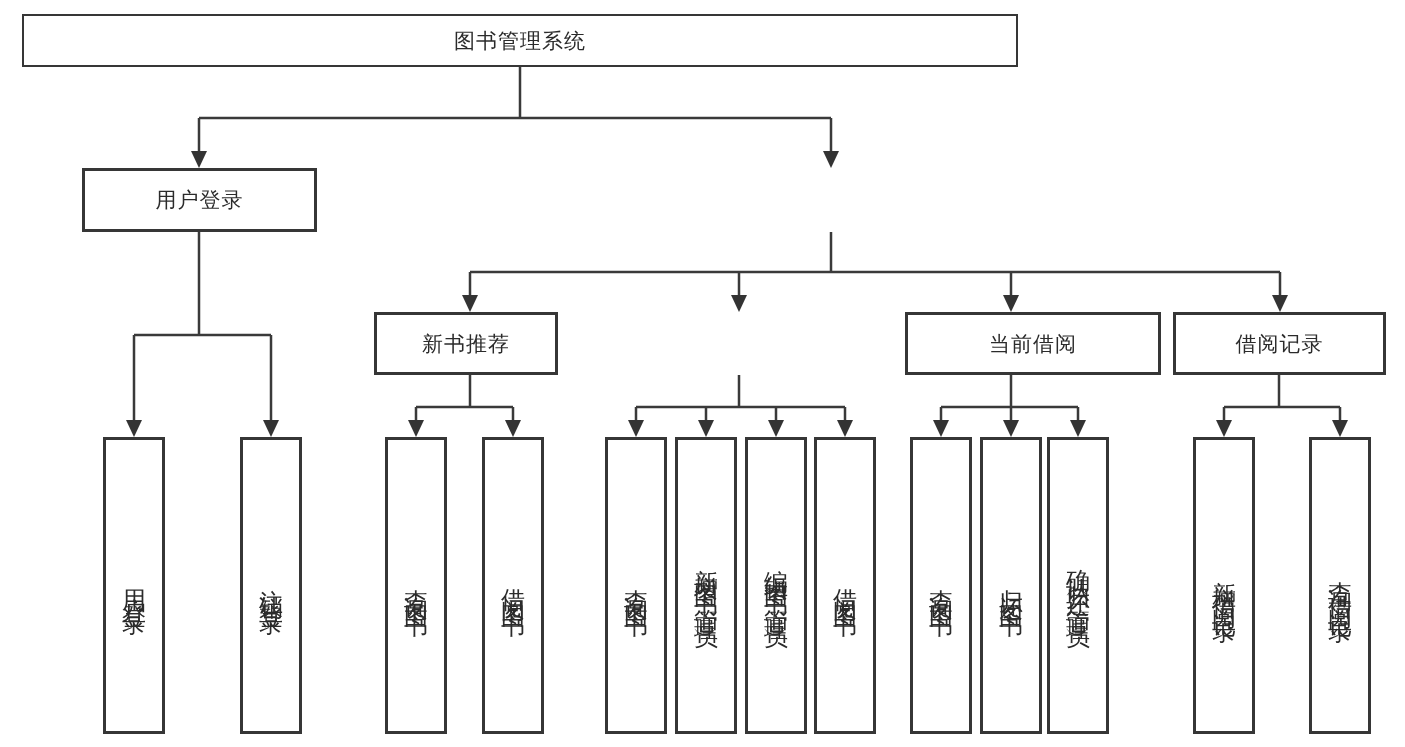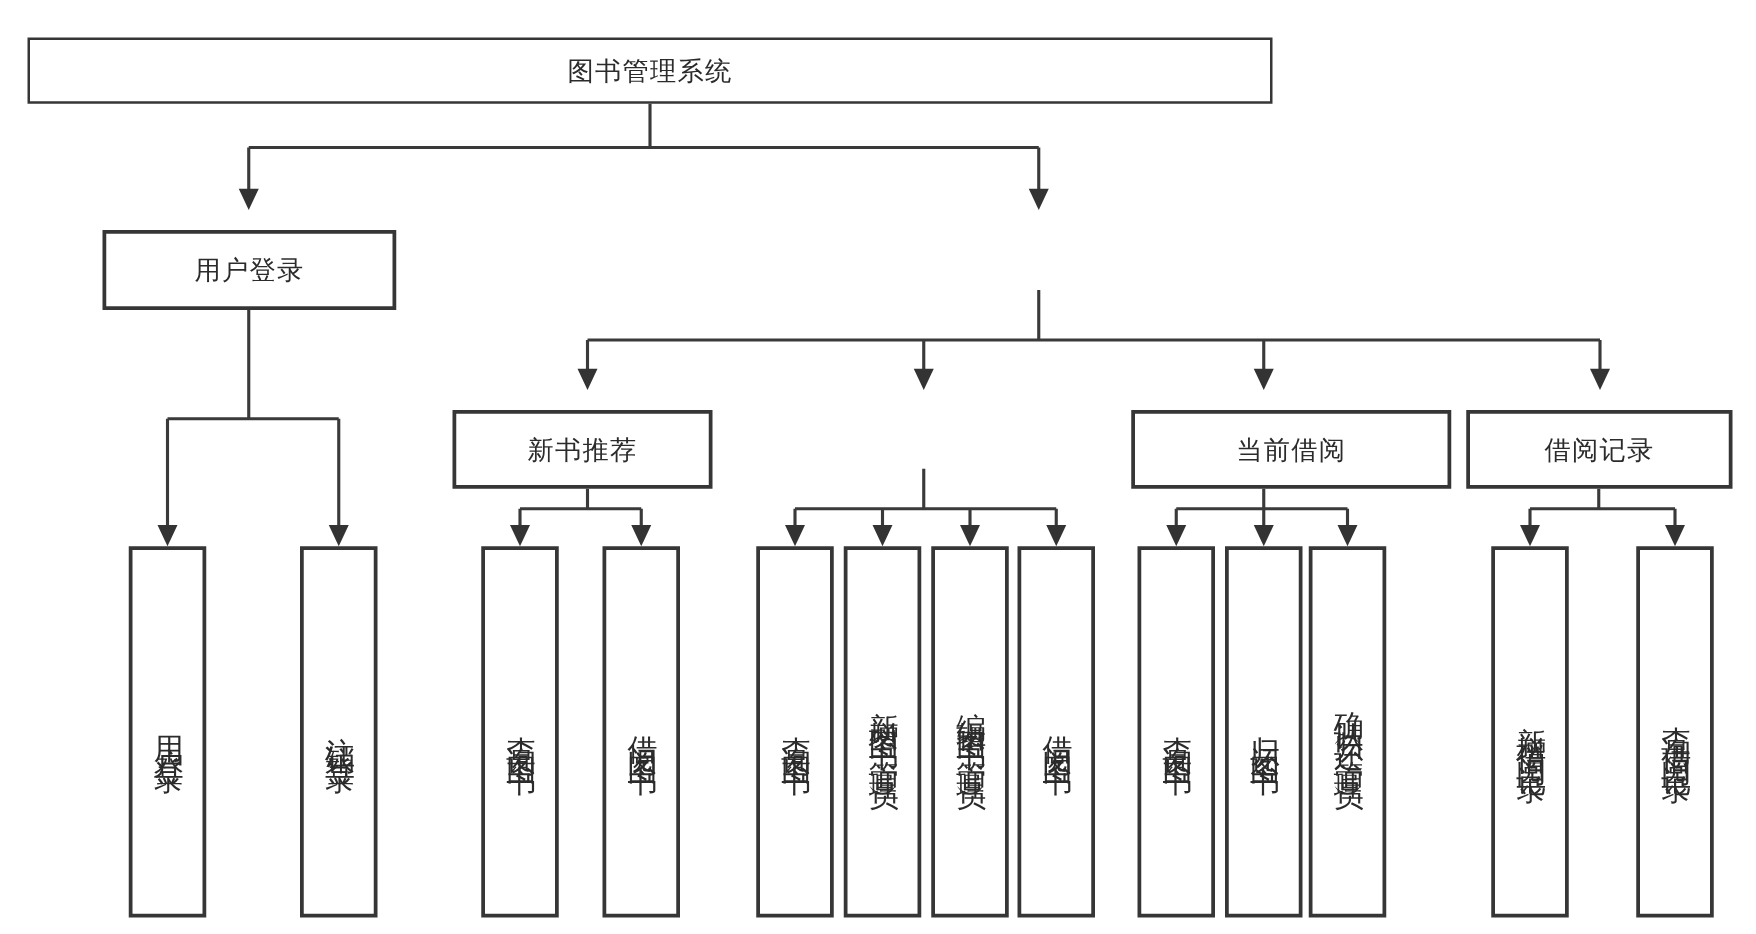--- a/index.html
+++ b/index.html
@@ -15,21 +15,21 @@
   #connectors .ah{fill:#333333;stroke:none;}
   .node{
     position:absolute;
     box-sizing:border-box;
     background:#ffffff;
     border:3px solid #363636;
     display:flex;align-items:center;justify-content:center;
     color:#2b2b2b;
     z-index:2;
   }
-  .hnode{font-size:21px;letter-spacing:1px;margin-top:16px;}
+  .hnode{font-size:21px;letter-spacing:1px;}
   .root{border-width:2.5px;font-size:21px;}
   .vnode .vtext{
     writing-mode:vertical-rl;
     text-orientation:mixed;
     line-height:1;
     font-size:24px;
     letter-spacing:8px;
     color:#2b2b2b;
   }
   #watermark{
@@ -82,21 +82,21 @@
   </svg>
 
   <div class="node hnode root" style="left:22px;top:14px;width:996px;height:53px">
     <span>图书管理系统</span>
   </div>
 
   <div class="node hnode" style="left:82px;top:168px;width:235px;height:64px">
     <span>用户登录</span>
   </div>
 
-  <div class="node hnode" style="left:362px;top:312px;width:208px;height:63px">
+  <div class="node hnode" style="left:374px;top:312px;width:184px;height:63px">
     <span>新书推荐</span>
   </div>
   <div class="node hnode" style="left:905px;top:312px;width:256px;height:63px">
     <span>当前借阅</span>
   </div>
   <div class="node hnode" style="left:1173px;top:312px;width:213px;height:63px">
     <span>借阅记录</span>
   </div>
 
   <div class="node vnode" style="left:103px;top:437px;width:62px;height:297px">

